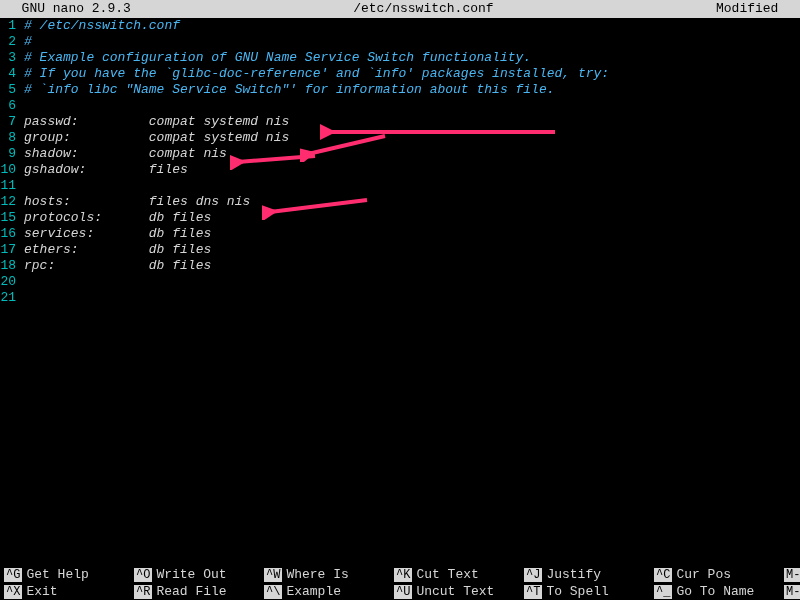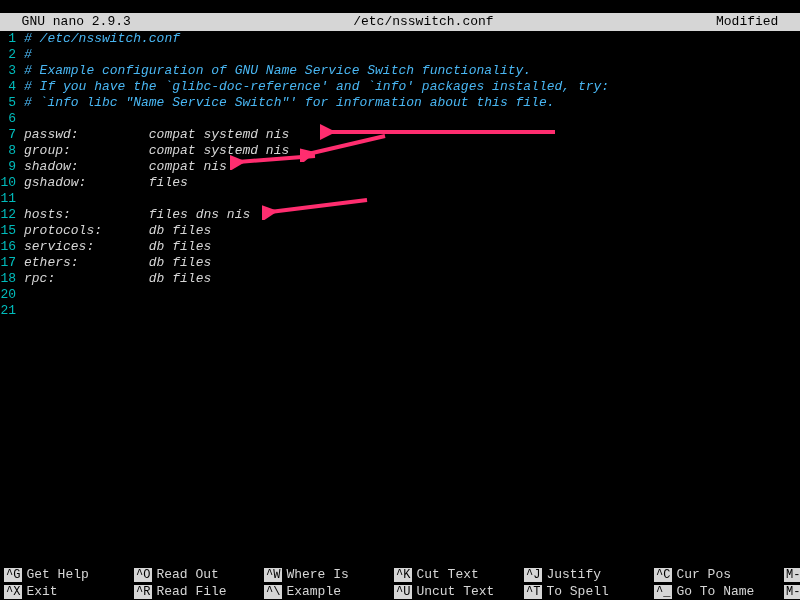--- a/index.html
+++ b/index.html
@@ -13,21 +13,20 @@
     position: relative;
   }
   .titlebar {
     background: #d6d6d6;
     color: #000;
     height: 18px;
     display: flex;
     justify-content: space-between;
     padding: 1px 6px;
     font-size: 13px;
-    margin-top: 13px;
   }
   .titlebar .left, .titlebar .center, .titlebar .right { white-space: pre; }
   .editor {
     position: relative;
     padding: 0;
     height: 540px;
   }
   .line {
     display: flex;
     height: 16px;
@@ -206,21 +205,21 @@
 </div>
 
 <div class="bottombar">
   <div class="shortcut-row" id="row1">
       <div class="shortcut">
         <span class="kbd">^G</span>
         <span>Get Help</span>
       </div>
       <div class="shortcut">
         <span class="kbd">^O</span>
-        <span>Read Out</span>
+        <span>Write Out</span>
       </div>
       <div class="shortcut">
         <span class="kbd">^W</span>
         <span>Where Is</span>
       </div>
       <div class="shortcut">
         <span class="kbd">^K</span>
         <span>Cut Text</span>
       </div>
       <div class="shortcut">

